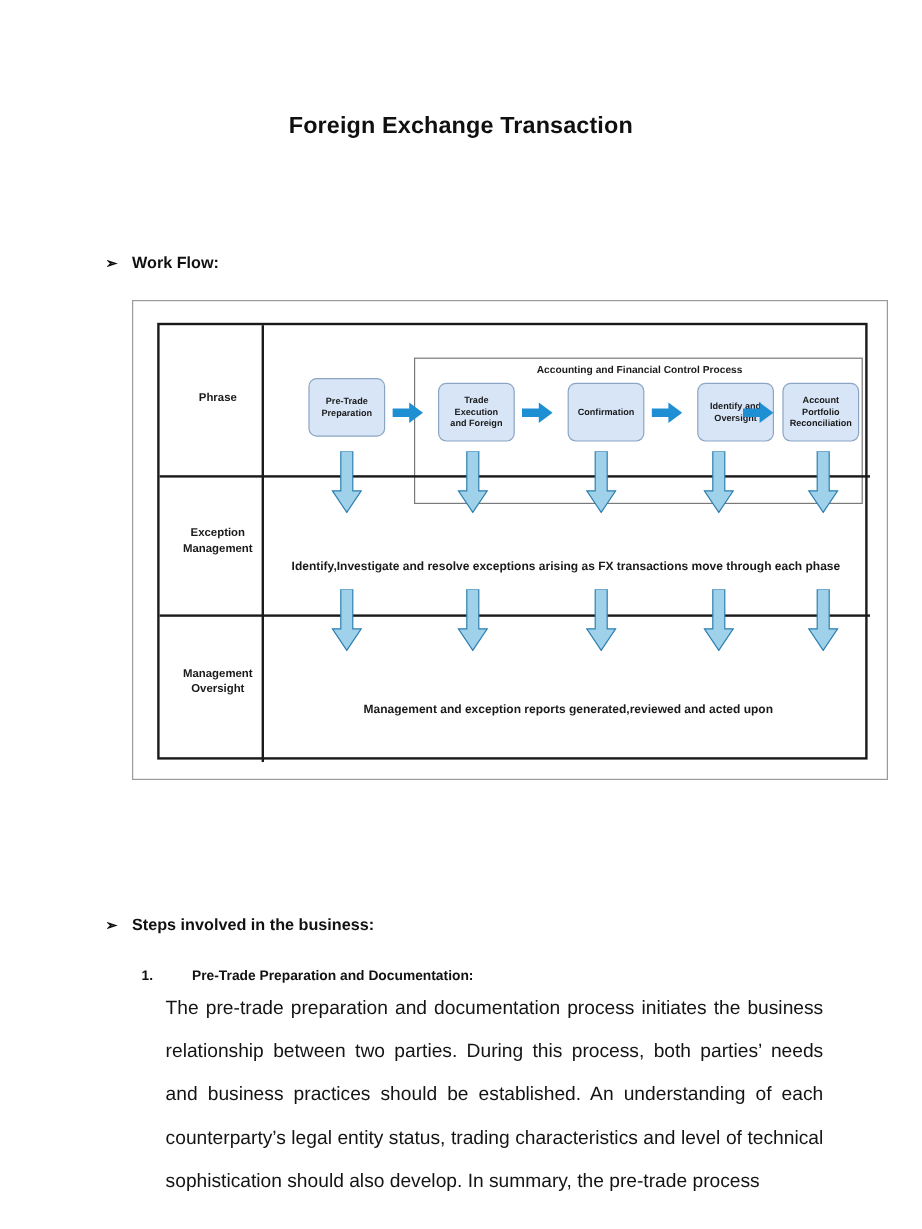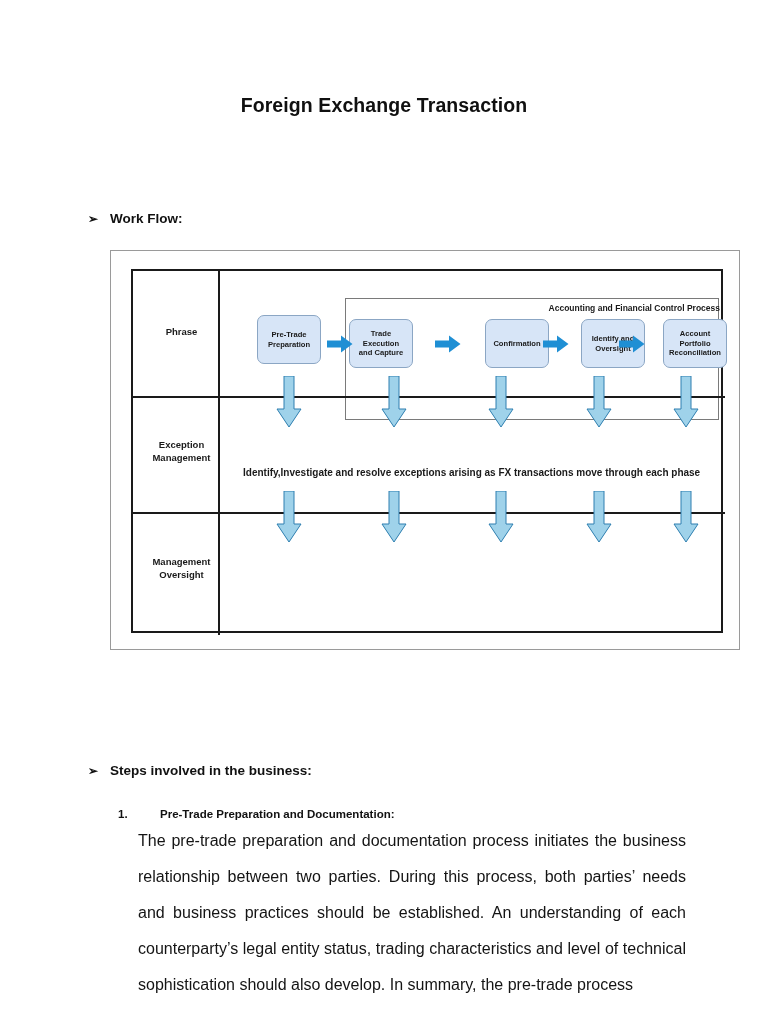--- a/index.html
+++ b/index.html
@@ -122,21 +122,21 @@
     left: 212px; top: 27px;
     width: 374px; height: 122px;
     border: 1px solid #7a7a7a;
     background: transparent;
     z-index: 2;
   }
   .acct-label {
     position: absolute;
     left: 0; top: 4px;
     width: 374px;
-    text-align: right;
+    text-align: center;
     font-size: 8.5px;
     font-weight: bold;
     color: #1a1a1a;
   }
 
   
   .proc-box {
     position: absolute;
     width: 64px; height: 49px;
     background: #d7e5f7;
@@ -147,24 +147,24 @@
     justify-content: center;
     text-align: center;
     font-size: 7.6px;
     font-weight: bold;
     line-height: 1.3;
     color: #1a1a1a;
     padding: 1px 2px;
     z-index: 5;
   }
   #proc-0 { left: 124px; top: 44px; }
-  #proc-1 { left: 216px; top: 48px; }
-  #proc-2 { left: 352px; top: 48px; }
+  #proc-1 { left: 232px; top: 48px; }
+  #proc-2 { left: 340px; top: 48px; }
   #proc-3 { left: 448px; top: 48px; }
-  #proc-4 { left: 530px; top: 48px; }
+  #proc-4 { left: 519px; top: 48px; }
 
   
   .arrow-right {
     position: absolute;
     top: 64px;
     width: 26px; height: 18px;
     z-index: 6;
   }
   #arrow-r-0 { left: 194px; }
   #arrow-r-1 { left: 302px; }
@@ -239,36 +239,37 @@
         <div>Management</div>
       </div>
 
       <div class="row-label" id="label-oversight">
         <div>Management</div>
         <div>Oversight</div>
       </div>
 
       <div class="row-body" id="body-exception">Identify,Investigate and resolve exceptions arising as FX transactions move through each phase</div>
 
+      <div class="row-body" id="body-oversight">Management and exception reports generated,reviewed and acted upon</div>
 
       <div class="acct-frame">
         <div class="acct-label">Accounting and Financial Control Process</div>
       </div>
 
       <div class="proc-box" id="proc-0">
         <div>
           <div>Pre-Trade</div>
           <div>Preparation</div>
         </div>
       </div>
 
       <div class="proc-box" id="proc-1">
         <div>
           <div>Trade Execution</div>
-          <div>and Capture</div>
+          <div>and Foreign</div>
         </div>
       </div>
 
       <div class="proc-box" id="proc-2">
         <div>
           <div>Confirmation</div>
         </div>
       </div>
 
       <div class="proc-box" id="proc-3">

